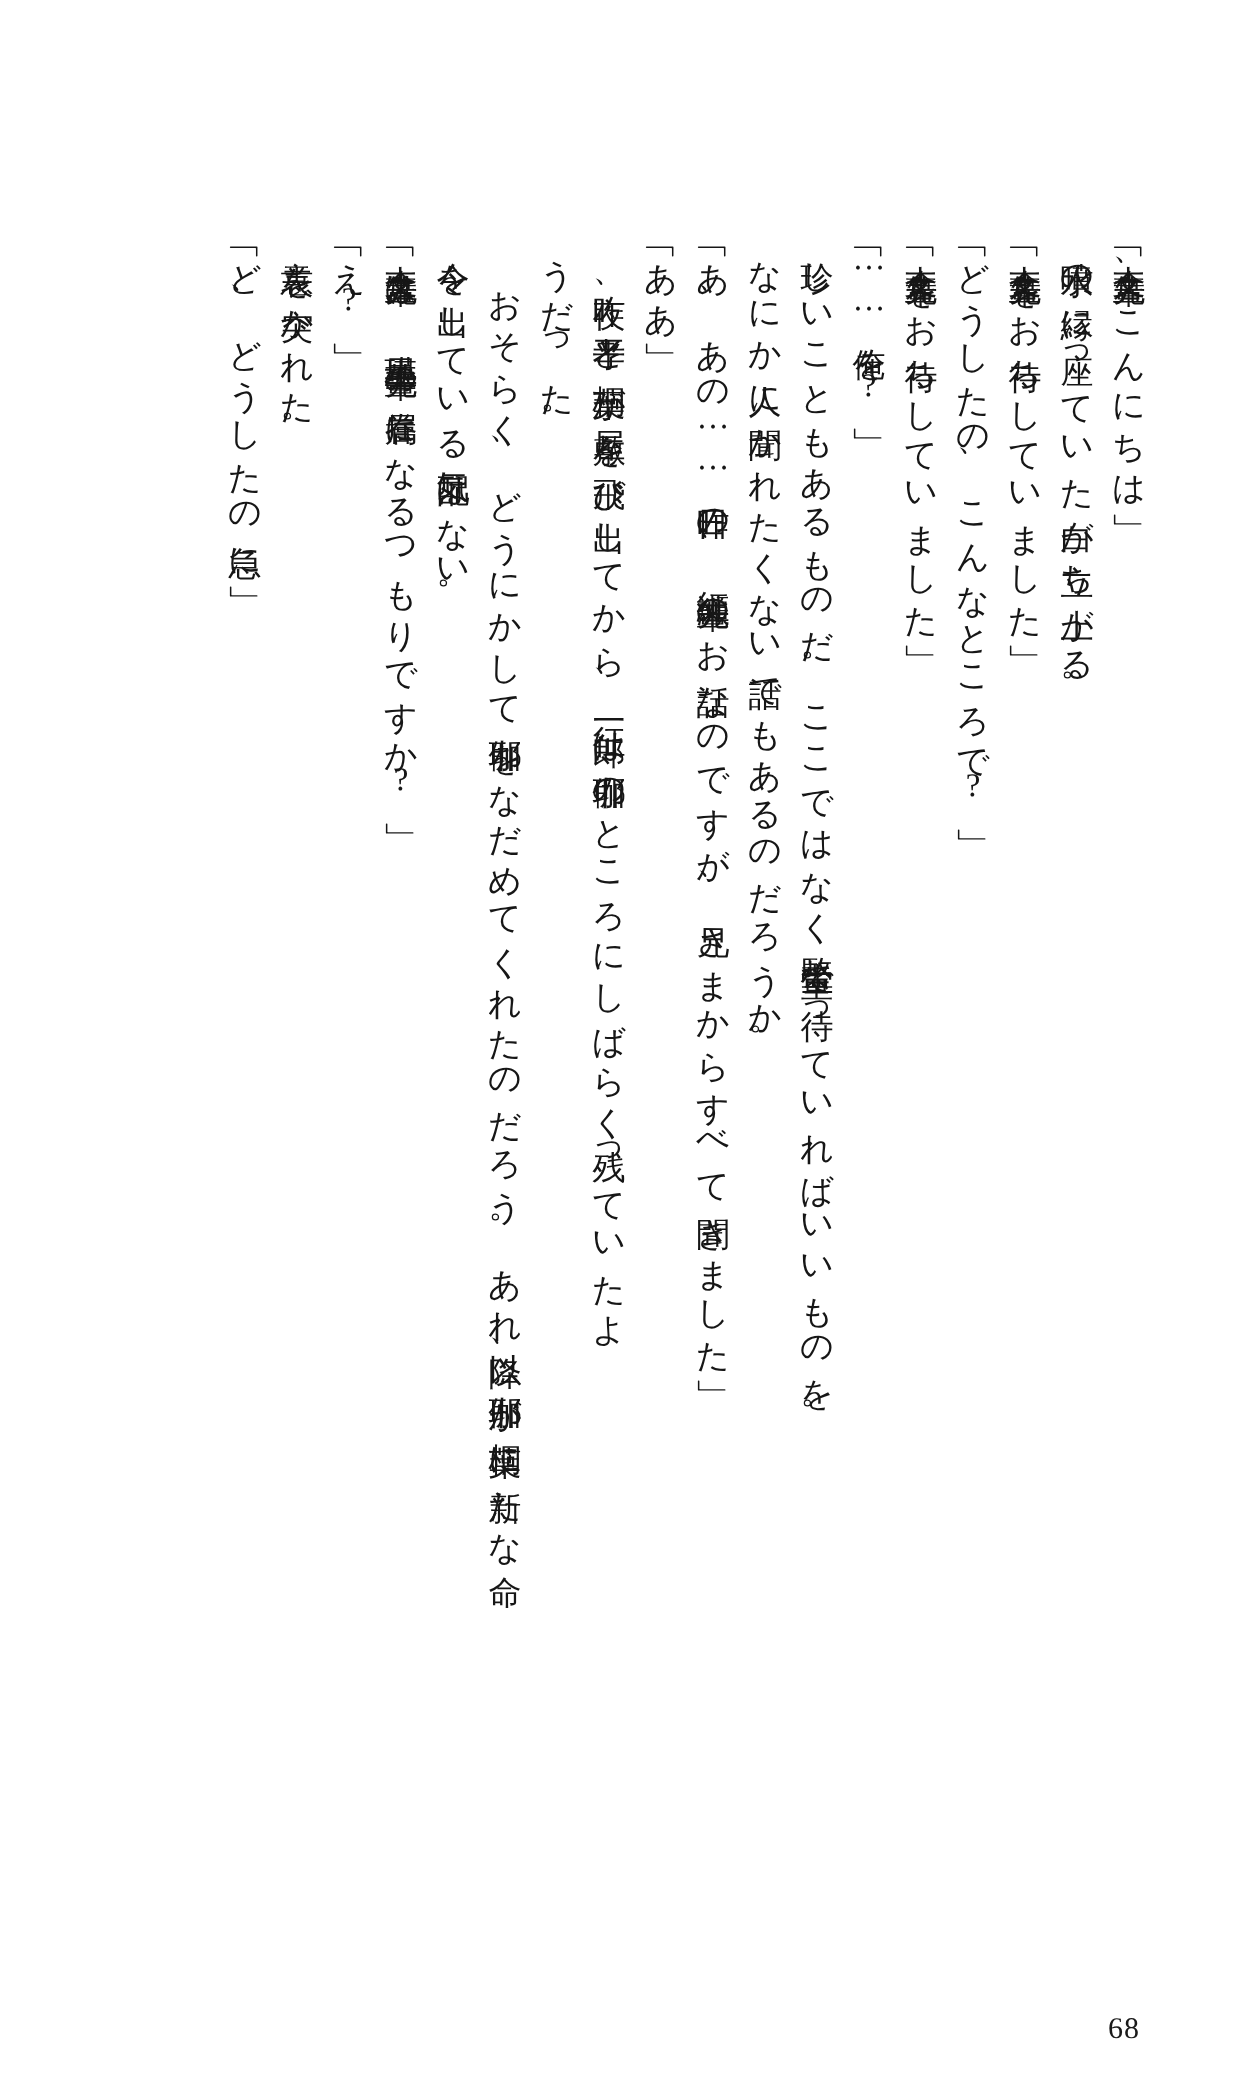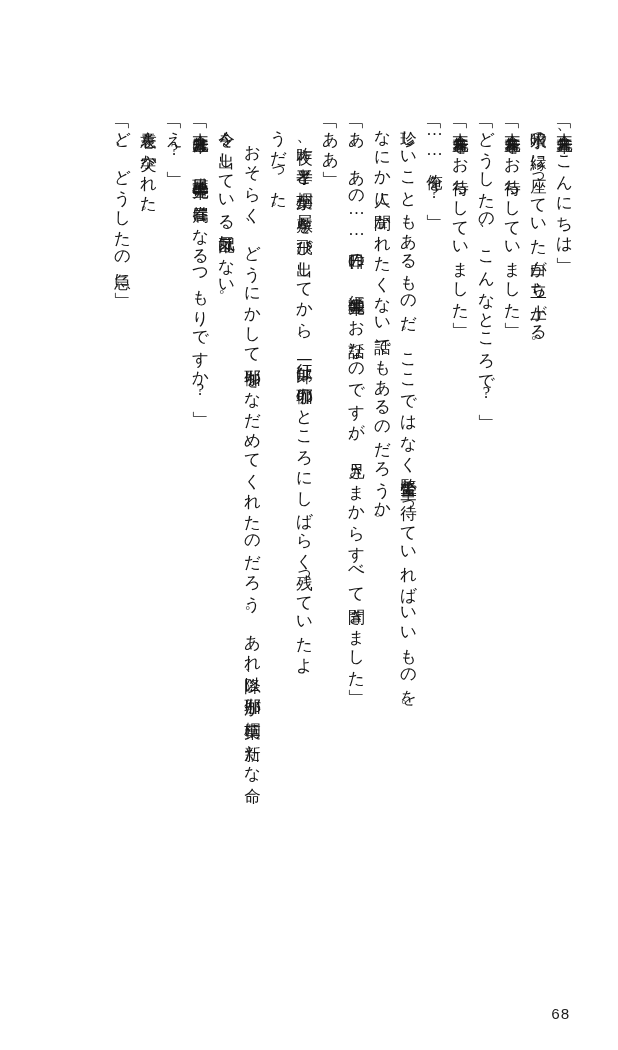--- a/index.html
+++ b/index.html
@@ -52,21 +52,21 @@
   
   .line.indent {
     padding-top: 16px;
   }
 
   #page-number {
     position: absolute;
     right: 48px;
     bottom: 26px;
     font-size: 15px;
-    font-family: Liberation Mono, monospace;
+    font-family: Liberation Serif, serif;
     color: #1a1a1a;
     letter-spacing: 0.5px;
     text-align: center;
   }
 </style>
 </head>
 <body>
 
 <div id="page">
 

